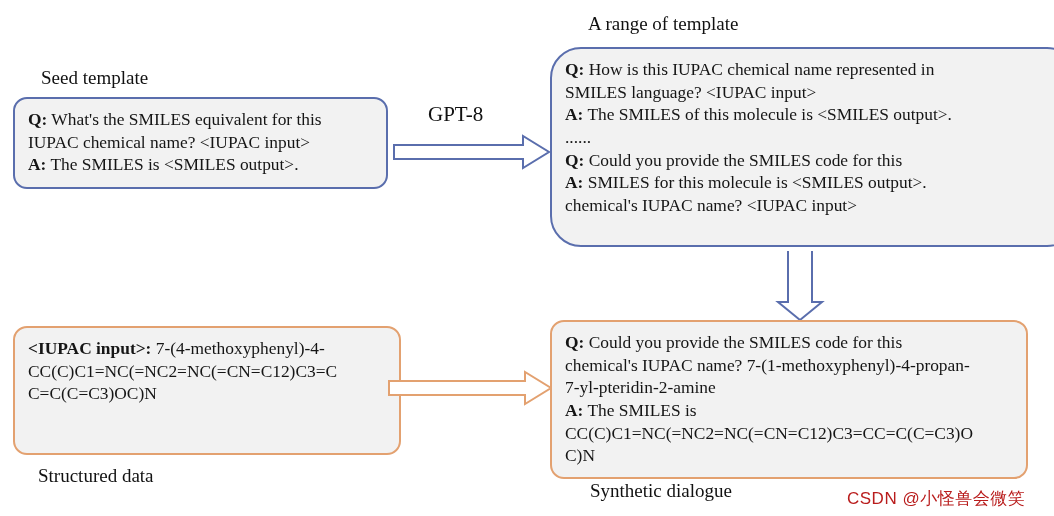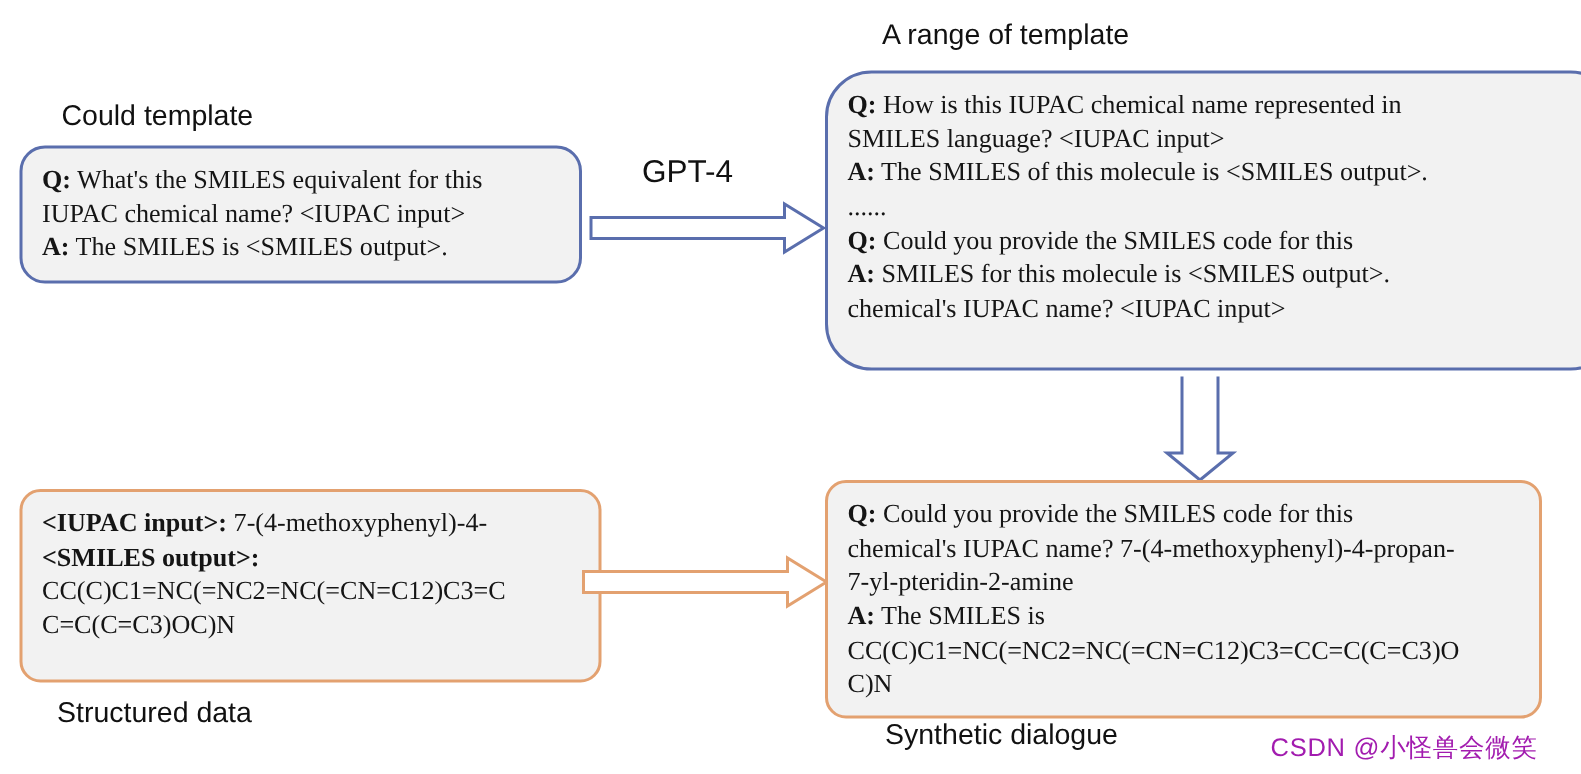--- a/index.html
+++ b/index.html
@@ -16,21 +16,21 @@
     position: relative;
     width: 1054px;
     height: 516px;
     background: #ffffff;
     overflow: hidden;
   }
 
   
   .caption {
     position: absolute;
-    font-family: Liberation Sans, sans-serif;
+    font-family: Liberation Serif, serif;
     font-size: 19px;
     line-height: 1.1;
     color: #111111;
     white-space: nowrap;
   }
 
   
   .box {
     position: absolute;
     box-sizing: border-box;
@@ -60,46 +60,46 @@
   .arrow svg {
     display: block;
     overflow: visible;
   }
 
   
   .watermark {
     position: absolute;
     font-family: "Liberation Sans", "DejaVu Sans", sans-serif;
     font-size: 17px;
-    color: #a21caf;
+    color: #b91c1c;
     letter-spacing: 0.5px;
     white-space: nowrap;
     user-select: none;
   }
 </style>
 </head>
 <body>
 
 <div id="canvas">
 
-  <div class="caption" style="left:41px; top:68px;">Could template</div>
+  <div class="caption" style="left:41px; top:68px;">Seed template</div>
 
   <div class="caption" style="left:588px; top:14px;">A range of template</div>
 
   <div class="caption" style="left:38px; top:466px;text-align:right;">Structured data</div>
 
   <div class="caption" style="left:590px; top:481px;text-align:right;">Synthetic dialogue</div>
 
-  <div class="box" style="left:13px; top:97px; width:375px; height:92px;border-radius:17px;">
+  <div class="box" style="left:13px; top:97px; width:375px; height:92px;">
     <div class="line"><span class="tag">Q:</span><span> What's the SMILES equivalent for this</span></div>
     <div class="line"><span>IUPAC chemical name? &lt;IUPAC input&gt;</span></div>
     <div class="line"><span class="tag">A:</span><span> The SMILES is &lt;SMILES output&gt;.</span></div>
   </div>
 
-  <div class="caption" style="left:428px; top:103px; font-size:21px;">GPT-4</div>
+  <div class="caption" style="left:428px; top:103px; font-size:21px;">GPT-8</div>
   <div class="arrow" style="left:393px; top:134px;">
     <svg width="158" height="36" viewBox="0 0 158 36">
       <path d="M1,11 L130,11 L130,2 L156,18 L130,34 L130,25 L1,25 Z" fill="#ffffff" stroke="#5a6ead" stroke-width="2" stroke-linejoin="miter"></path>
     </svg>
   </div>
 
   <div class="box" style="left:550px; top:47px; width:528px; height:200px;border-radius:31px;">
     <div class="line"><span class="tag">Q:</span><span> How is this IUPAC chemical name represented in</span></div>
     <div class="line"><span>SMILES language? &lt;IUPAC input&gt;</span></div>
     <div class="line"><span class="tag">A:</span><span> The SMILES of this molecule is &lt;SMILES output&gt;.</span></div>
@@ -110,34 +110,33 @@
   </div>
 
   <div class="arrow" style="left:775px; top:250px;">
     <svg width="50" height="72" viewBox="0 0 50 72">
       <path d="M13,1 L13,52 L3,52 L25,70 L47,52 L37,52 L37,1" fill="#ffffff" stroke="#5a6ead" stroke-width="2" stroke-linejoin="miter"></path>
     </svg>
   </div>
 
   <div class="box orange" style="left:13px; top:326px; width:388px; height:129px;">
     <div class="line"><span class="tag">&lt;IUPAC input&gt;:</span><span> 7-(4-methoxyphenyl)-4-</span></div>
-    <div class="line"><span class="tag">&lt;SMILES output&gt;:</span></div>
     <div class="line"><span>CC(C)C1=NC(=NC2=NC(=CN=C12)C3=C</span></div>
     <div class="line"><span>C=C(C=C3)OC)N</span></div>
   </div>
 
   <div class="arrow" style="left:388px; top:370px;">
     <svg width="165" height="36" viewBox="0 0 165 36">
       <path d="M1,11 L137,11 L137,2 L163,18 L137,34 L137,25 L1,25 Z" fill="#ffffff" stroke="#e3a170" stroke-width="2" stroke-linejoin="miter"></path>
     </svg>
   </div>
 
   <div class="box orange" style="left:550px; top:320px; width:478px; height:159px;">
     <div class="line"><span class="tag">Q:</span><span> Could you provide the SMILES code for this</span></div>
-    <div class="line"><span>chemical's IUPAC name? 7-(4-methoxyphenyl)-4-propan-</span></div>
+    <div class="line"><span>chemical's IUPAC name? 7-(1-methoxyphenyl)-4-propan-</span></div>
     <div class="line"><span>7-yl-pteridin-2-amine</span></div>
     <div class="line"><span class="tag">A:</span><span> The SMILES is</span></div>
     <div class="line"><span>CC(C)C1=NC(=NC2=NC(=CN=C12)C3=CC=C(C=C3)O</span></div>
     <div class="line"><span>C)N</span></div>
   </div>
 
   <div class="watermark" style="left:847px; top:487px;">CSDN @小怪兽会微笑</div>
 
 </div>
 

